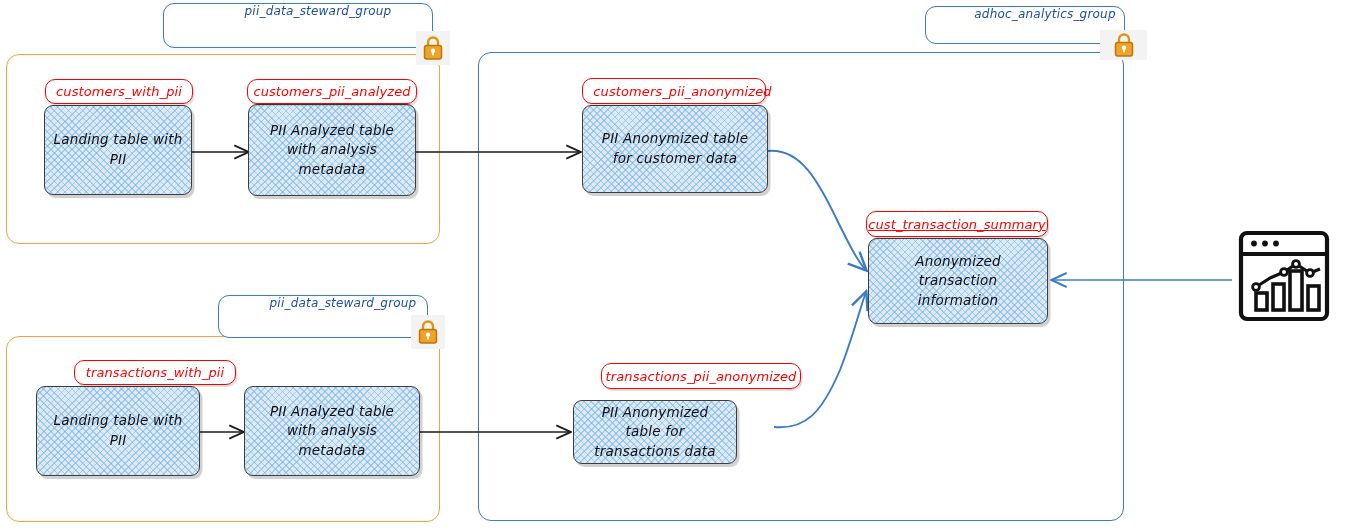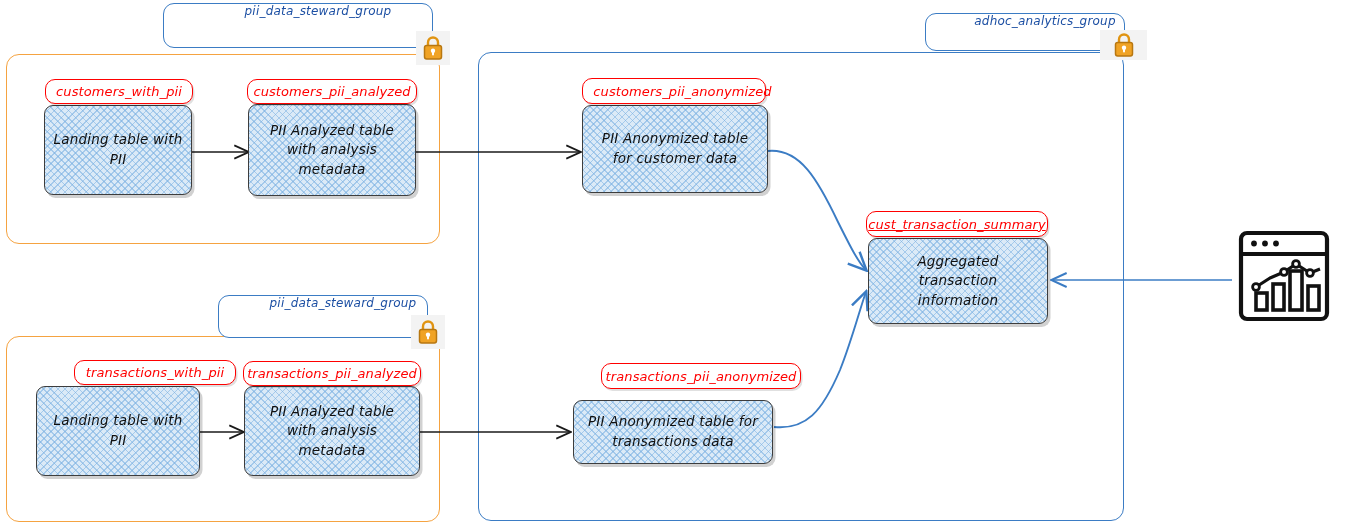--- a/index.html
+++ b/index.html
@@ -45,21 +45,21 @@
   <div class="grp blue" style="left:478px;top:52px;width:646px;height:469px;"></div>
 
   <div class="glabel" style="left:163px;top:3px;width:270px;height:45px;">
     <span>pii_data_steward_group</span>
   </div>
 
   <div class="glabel" style="left:218px;top:295px;width:210px;height:43px;">
     <span>pii_data_steward_group</span>
   </div>
 
-  <div class="glabel" style="left:925px;top:6px;width:200px;height:38px;margin-top:7px;">
+  <div class="glabel" style="left:925px;top:6px;width:200px;height:38px;">
     <span>adhoc_analytics_group</span>
   </div>
 
   <div class="lock" style="left:416px;top:31px;width:34px;height:34px;">
     <svg width="24" height="26" viewBox="0 0 24 26">
       <path d="M7 11 V7.5 a5 5 0 0 1 10 0 V11" fill="none" stroke="#e09412" stroke-width="2.4"></path>
       <rect x="3.5" y="10.5" width="17" height="13.5" rx="2.2" fill="#f0a325" stroke="#b87710" stroke-width="1.5"></rect>
       <circle cx="12" cy="15.8" r="2.2" fill="#ffffff"></circle>
       <rect x="11" y="16" width="2" height="4.6" rx="1" fill="#ffffff"></rect>
     </svg>
@@ -113,23 +113,20 @@
   </div>
   <div class="tag" style="left:247px;top:79px;width:170px;height:25px;">
     <span>customers_pii_analyzed</span>
   </div>
   <div class="tag" style="left:582px;top:78px;width:184px;height:26px;padding-left:17px;">
     <span>customers_pii_anonymized</span>
   </div>
   <div class="tag" style="left:38px;top:360px;width:162px;height:25px;margin-left:36px;">
     <span>transactions_with_pii</span>
   </div>
-  <div class="tag" style="left:243px;top:361px;width:178px;height:25px;">
-    <span>transactions_pii_analyzed</span>
-  </div>
   <div class="tag" style="left:573px;top:363px;width:200px;height:26px;margin-left:28px;">
     <span>transactions_pii_anonymized</span>
   </div>
   <div class="tag" style="left:866px;top:211px;width:182px;height:26px;text-decoration:underline;">
     <span>cust_transaction_summary</span>
   </div>
 
   <div class="node" style="left:44px;top:105px;width:148px;height:90px;">
     <span>Landing table with PII</span>
   </div>
@@ -143,26 +140,26 @@
   </div>
 
   <div class="node" style="left:36px;top:386px;width:164px;height:90px;">
     <span>Landing table with PII</span>
   </div>
 
   <div class="node" style="left:244px;top:386px;width:176px;height:90px;">
     <span>PII Analyzed table with analysis metadata</span>
   </div>
 
-  <div class="node" style="left:573px;top:400px;width:200px;height:64px;">
+  <div class="node" style="left:573px;top:400px;width:164px;height:64px;">
     <span>PII Anonymized table for transactions data</span>
   </div>
 
   <div class="node" style="left:868px;top:238px;width:180px;height:86px;">
-    <span>Aggregated transaction information</span>
+    <span>Anonymized transaction information</span>
   </div>
 
   <div class="dash" style="left:1238px;top:230px;width:92px;height:92px;">
     <svg width="92" height="92" viewBox="0 0 92 92">
       <rect x="3" y="3" width="86" height="86" rx="6" fill="#ffffff" stroke="#111111" stroke-width="4.2"></rect>
       <line x1="3" y1="24" x2="89" y2="24" stroke="#111111" stroke-width="4"></line>
       <circle cx="16" cy="13.5" r="2.9" fill="#111111"></circle>
       <circle cx="27" cy="13.5" r="2.9" fill="#111111"></circle>
       <circle cx="38" cy="13.5" r="2.9" fill="#111111"></circle>
       <rect x="18" y="63" width="11" height="17" fill="#ffffff" stroke="#111111" stroke-width="3.6"></rect>

